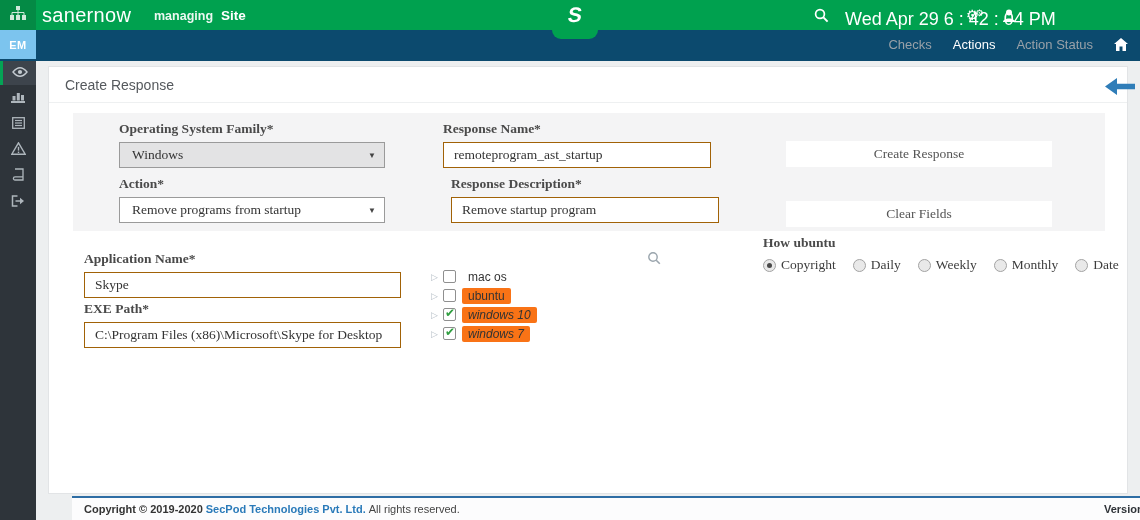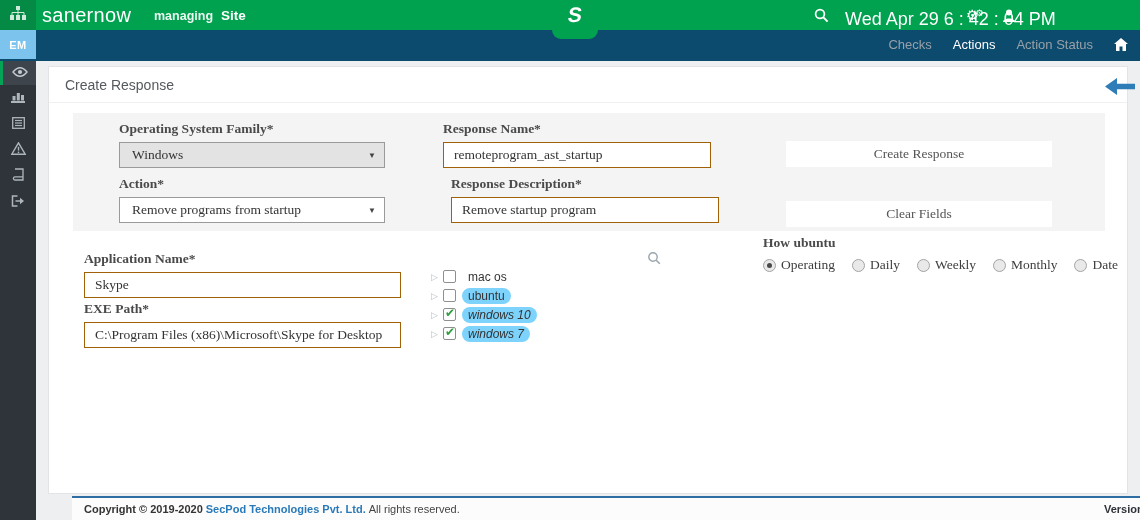--- a/index.html
+++ b/index.html
@@ -57,21 +57,21 @@
   .fg-app { left:35px; top:184px; width:317px; }
   .fg-exe { left:35px; top:234px; width:317px; }
 
   .tree-search { position:absolute; left:598px; top:184px; cursor:pointer; }
   .tree { position:absolute; left:382px; top:200px; }
   .tree-row { display:flex; align-items:center; height:19px; }
   .tree-arrow { color:#b5bec6; font-size:9px; width:12px; cursor:pointer; font-family:"DejaVu Sans",sans-serif; }
   .tree-check { width:13px; height:13px; border:1px solid #8f8f8f; border-radius:2px; background:#fff; position:relative; margin-right:6px; cursor:pointer; }
   .tree-check.checked::after { content:"✔"; position:absolute; left:1px; top:-3px; color:#2f9e3f; font-size:12px; font-weight:bold; font-family:"DejaVu Sans",sans-serif; }
   .tree-label { font-size:12px; color:#333; padding:1px 6px; cursor:pointer; white-space:nowrap; }
-  .tree-label.boxed { background:#7dd3fc; border-radius:8px; }
+  .tree-label.boxed { background:#f97316; border-radius:2px; }
   .tree-label.italic { font-style:italic; }
 
   .howoften { position:absolute; left:714px; top:168px; width:300px; }
   .radio-row { display:flex; gap:17px; margin-top:6px; align-items:center; }
   .radio-opt { display:flex; align-items:center; gap:5px; cursor:pointer; }
   .radio { width:13px; height:13px; border:1px solid #a3a3a3; border-radius:50%; background:#e9e9e9; position:relative; }
   .radio.selected::after { content:""; position:absolute; left:3px; top:3px; width:5px; height:5px; border-radius:50%; background:#4a4a4a; }
   .radio-text { font-family:"Liberation Serif", serif; font-size:13.5px; color:#3d3d3d; }
 
   .footer { position:absolute; left:36px; bottom:0; width:1104px; height:24px; background:#fcfcfd; border-top:2px solid #2e6da4; display:flex; align-items:center; justify-content:space-between; padding:0 14px 0 12px; }
@@ -262,21 +262,21 @@
           <span class="tree-check checked"></span>
           <span class="tree-label boxed italic">windows 7</span>
         </div>
       </div>
 
       <div class="fgroup howoften">
         <span class="flabel">How ubuntu</span>
         <div class="radio-row">
           <span class="radio-opt">
             <span class="radio selected"></span>
-            <span class="radio-text">Operating</span>
+            <span class="radio-text">Copyright</span>
           </span>
           <span class="radio-opt">
             <span class="radio"></span>
             <span class="radio-text">Daily</span>
           </span>
           <span class="radio-opt">
             <span class="radio"></span>
             <span class="radio-text">Weekly</span>
           </span>
           <span class="radio-opt">

